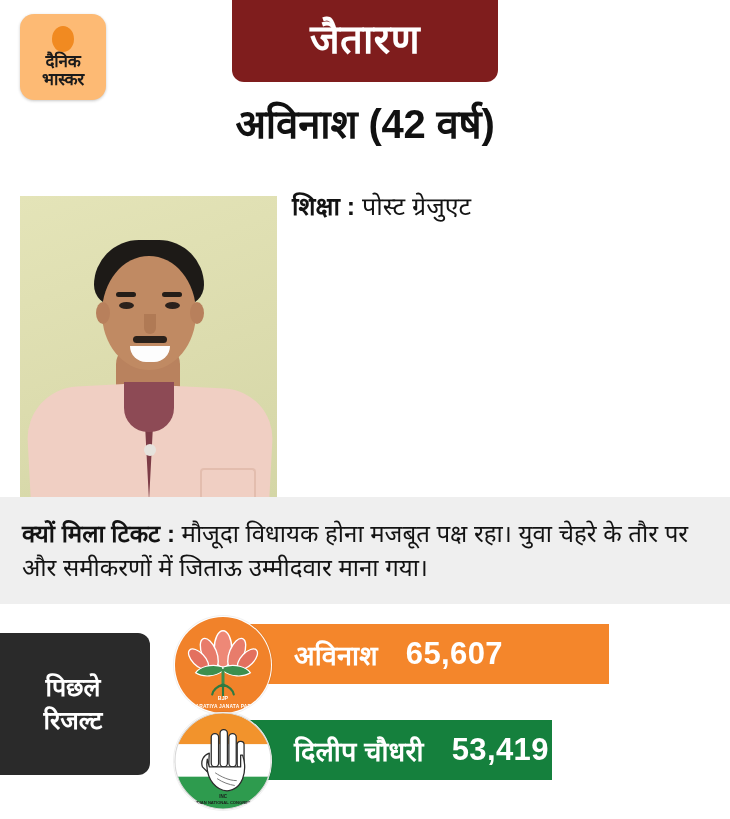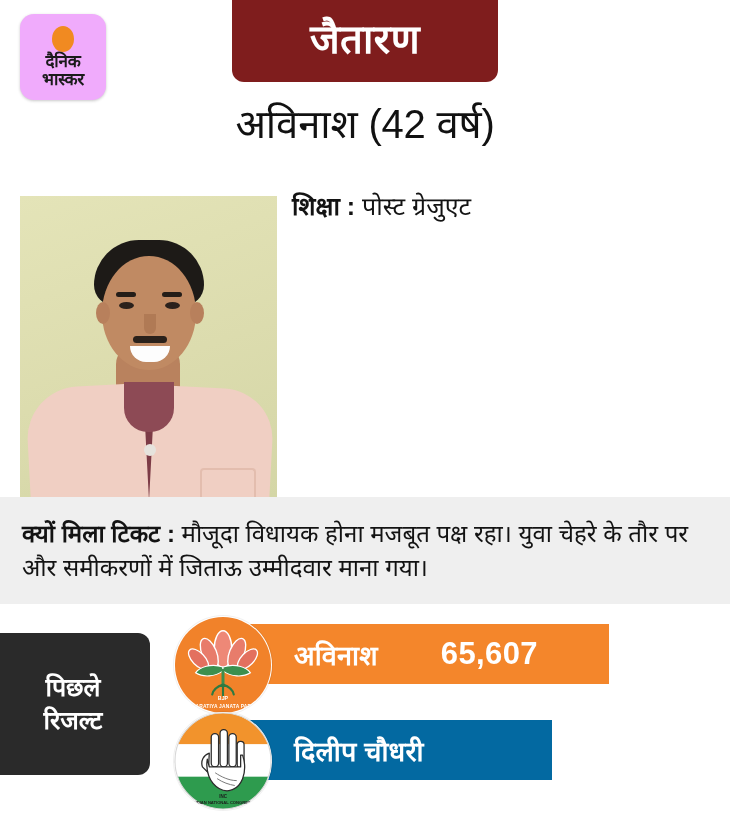--- a/index.html
+++ b/index.html
@@ -30,21 +30,21 @@
     position: relative;
     height: 96px;
   }
 
   .brand-logo {
     position: absolute;
     left: 20px;
     top: 14px;
     width: 86px;
     height: 86px;
-    background: #f0abfc;
+    background: #fdba74;
     border-radius: 14px;
     box-shadow: 0 1px 3px rgba(0,0,0,0.22);
     display: flex;
     flex-direction: column;
     align-items: center;
     justify-content: center;
     overflow: hidden;
   }
   .brand-sun {
     width: 22px;
@@ -86,21 +86,21 @@
   }
 
   
   .candidate-name {
     position: absolute;
     left: 0;
     top: 101px;
     width: 730px;
     text-align: center;
     font-size: 40px;
-    font-weight: normal;
+    font-weight: bold;
     color: #111111;
     line-height: 1.15;
     letter-spacing: -0.2px;
   }
 
   
   .profile-row {
     position: absolute;
     left: 0;
     top: 190px;
@@ -326,22 +326,22 @@
     font-weight: bold;
     letter-spacing: 0.2px;
   }
   .result-bar .votes {
     font-size: 31px;
     font-weight: bold;
     margin-left: 28px;
     letter-spacing: 0.4px;
   }
 
-  .bar-bjp  { width: 367px; background: #F4862B; gap: 35px; }
-  .bar-inc  { width: 310px; background: #0369a1; }
+  .bar-bjp  { width: 367px; background: #F4862B; }
+  .bar-inc  { width: 310px; background: #15803d; }
 
   .party-logo {
     position: absolute;
     left: 0;
     top: -8px;
     width: 98px;
     height: 98px;
     border-radius: 50%;
     overflow: hidden;
     background: #ffffff;
@@ -437,20 +437,21 @@
           <path d="M50 70 C44 72 40 76 39 80 M50 70 C56 72 60 76 61 80 M50 70 L50 81" stroke="#2F7A41" stroke-width="2.2" fill="none" stroke-linecap="round"></path>
           <text x="50" y="86" font-family="Liberation Sans, sans-serif" font-size="5.4" font-weight="bold" fill="#ffffff" text-anchor="middle">BJP</text>
           <text x="50" y="93.5" font-family="Liberation Sans, sans-serif" font-size="5" font-weight="bold" fill="#ffffff" text-anchor="middle" letter-spacing="0.2">BHARATIYA JANATA PARTY</text>
         </svg>
       </div>
     </div>
 
     <div class="result-row row-2">
       <div class="result-bar bar-inc">
         <span class="cand">दिलीप चौधरी</span>
+        <span class="votes">53,419</span>
       </div>
       <div class="party-logo">
         <svg viewBox="0 0 100 100" xmlns="http://www.w3.org/2000/svg" aria-hidden="true">
           <defs>
             <clipPath id="incClip">
                 <circle cx="50" cy="50" r="49"></circle>
               </clipPath>
           </defs>
           <g clip-path="url(#incClip)">
             <rect x="0" y="0" width="100" height="33" fill="#F2932C"></rect>

